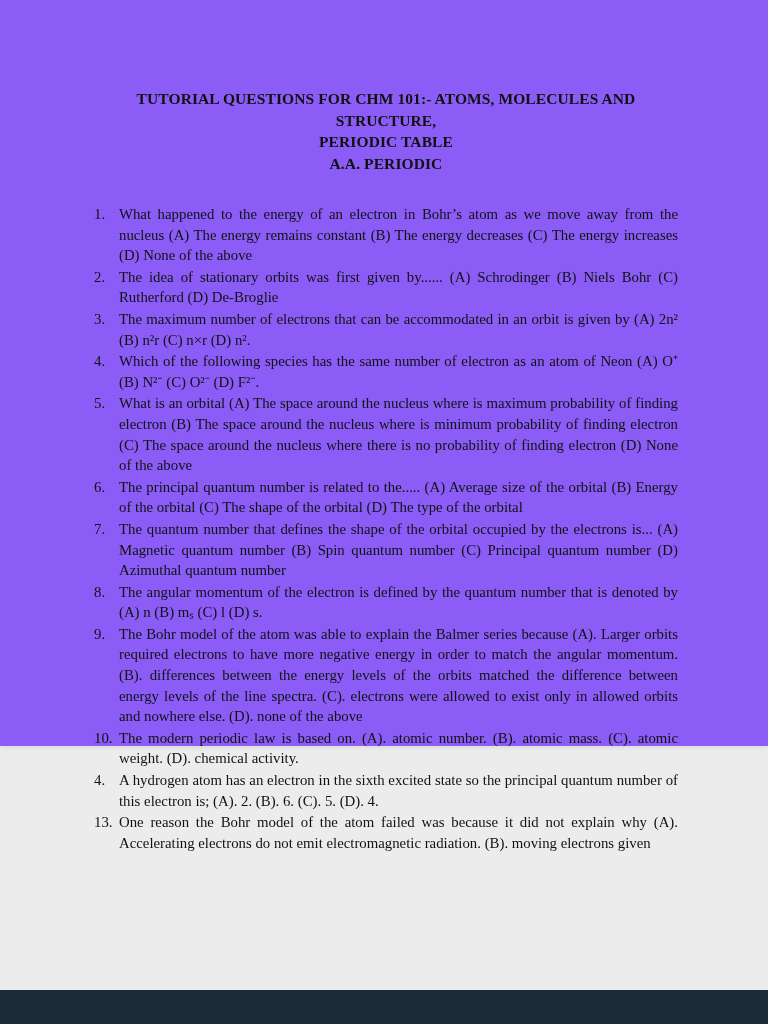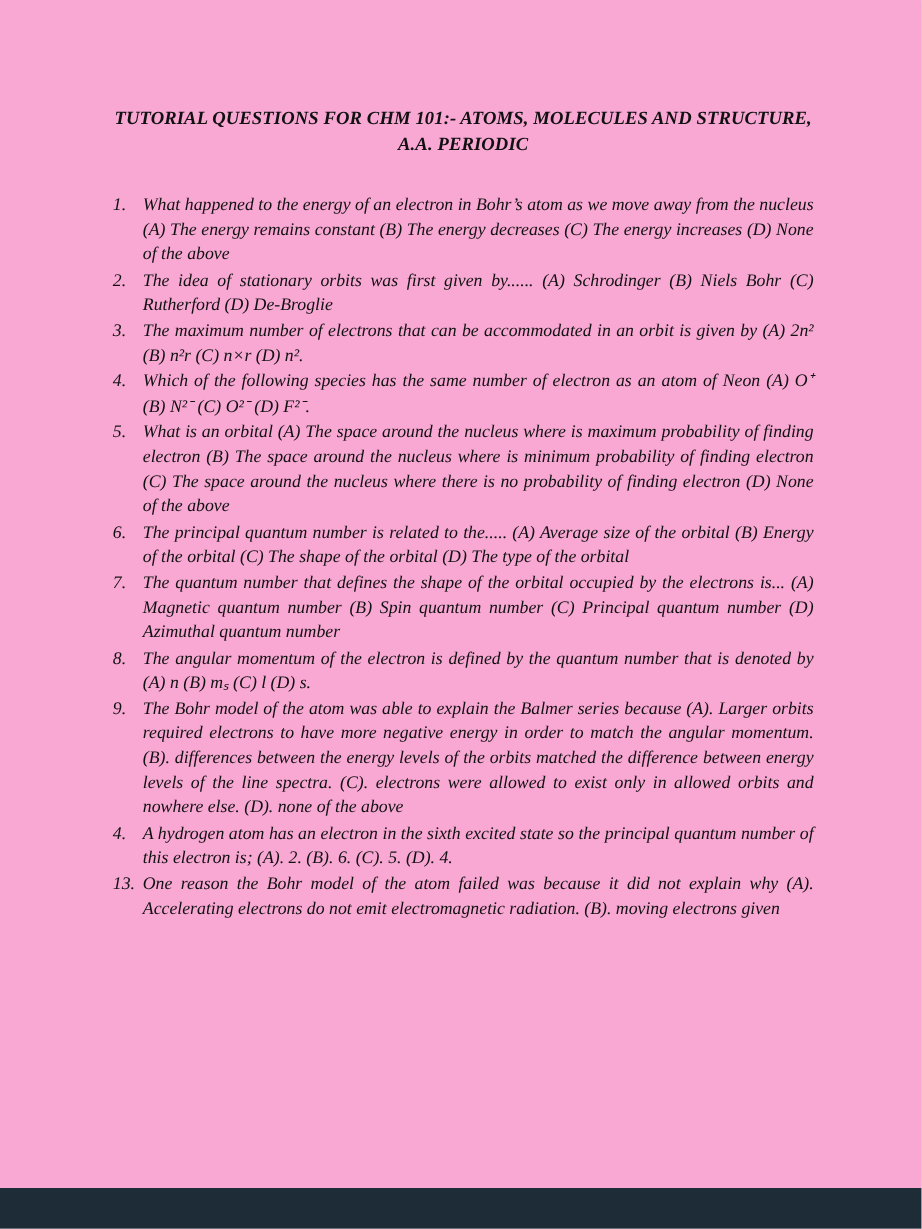--- a/index.html
+++ b/index.html
@@ -10,24 +10,23 @@
     background: #ececec;
     font-family: "Liberation Serif", serif;
     position: relative;
     overflow: hidden;
   }
   .doc-page {
     position: absolute;
     top: 0;
     left: 0;
     width: 768px;
-    height: 990px;
-    background: #f9a8d4;
+    height: 746px;
+    background: #8b5cf6;
     box-shadow: 0 0 6px rgba(0,0,0,0.12);
-    font-style: italic;
   }
   .content {
     padding: 88px 90px 0 94px;
     color: #111111;
   }
   .title-block {
     text-align: center;
     font-weight: bold;
     font-size: 15.5px;
     line-height: 21.5px;
@@ -62,20 +61,21 @@
   }
 </style>
 </head>
 <body>
 
 <div class="doc-page">
   <div class="content">
 
     <div class="title-block">
       <div class="line">TUTORIAL QUESTIONS FOR CHM 101:- ATOMS, MOLECULES AND STRUCTURE,</div>
+      <div class="line">PERIODIC TABLE</div>
       <div class="line">A.A. PERIODIC</div>
     </div>
 
     <div class="questions">
   <div class="question">
     <span class="qnum">1.</span>
     <span class="qtext">What happened to the energy of an electron in Bohr’s atom as we move away from the nucleus (A) The energy remains constant (B) The energy decreases (C) The energy increases (D) None of the above</span>
   </div>
 
   <div class="question">
@@ -111,20 +111,24 @@
   <div class="question">
     <span class="qnum">8.</span>
     <span class="qtext">The angular momentum of the electron is defined by the quantum number that is denoted by (A) n (B) mₛ (C) l (D) s.</span>
   </div>
 
   <div class="question">
     <span class="qnum">9.</span>
     <span class="qtext">The Bohr model of the atom was able to explain the Balmer series because (A). Larger orbits required electrons to have more negative energy in order to match the angular momentum. (B). differences between the energy levels of the orbits matched the difference between energy levels of the line spectra. (C). electrons were allowed to exist only in allowed orbits and nowhere else. (D). none of the above</span>
   </div>
 
+  <div class="question">
+    <span class="qnum">10.</span>
+    <span class="qtext">The modern periodic law is based on. (A). atomic number. (B). atomic mass. (C). atomic weight. (D). chemical activity.</span>
+  </div>
 
   <div class="question">
     <span class="qnum">4.</span>
     <span class="qtext">A hydrogen atom has an electron in the sixth excited state so the principal quantum number of this electron is; (A). 2. (B). 6. (C). 5. (D). 4.</span>
   </div>
 
 
   <div class="question">
     <span class="qnum">13.</span>
     <span class="qtext">One reason the Bohr model of the atom failed was because it did not explain why (A). Accelerating electrons do not emit electromagnetic radiation. (B). moving electrons given</span>

